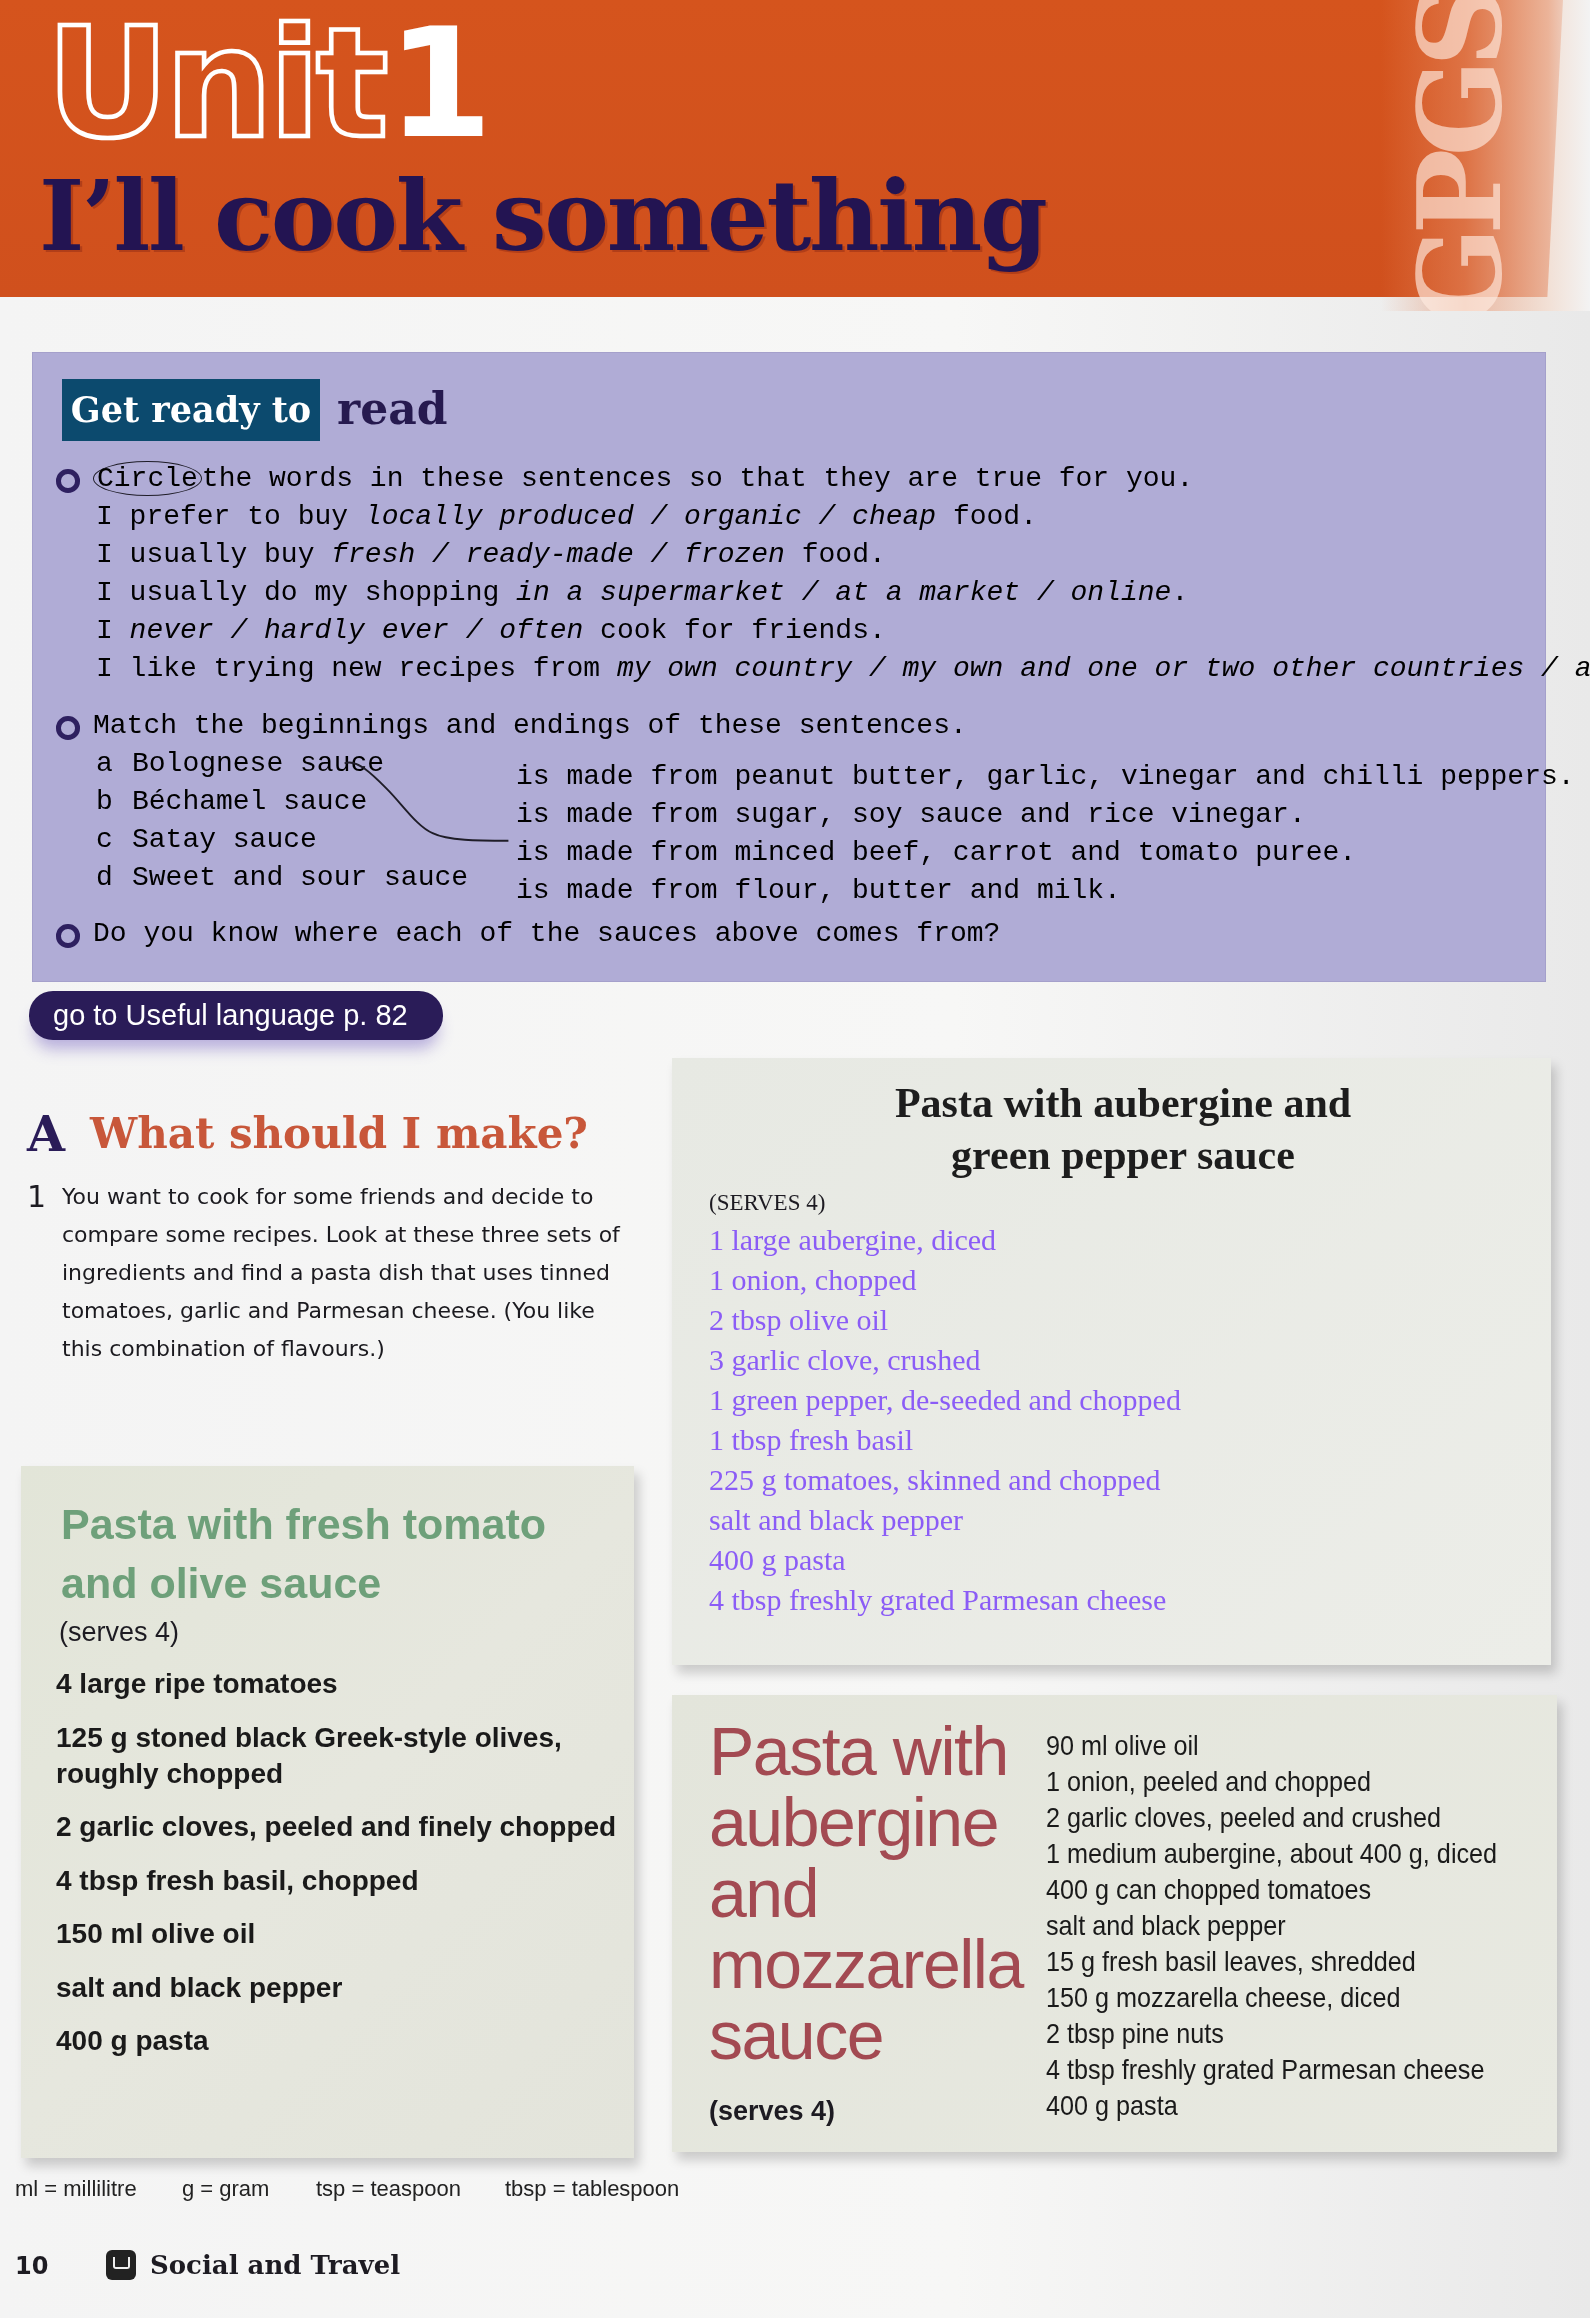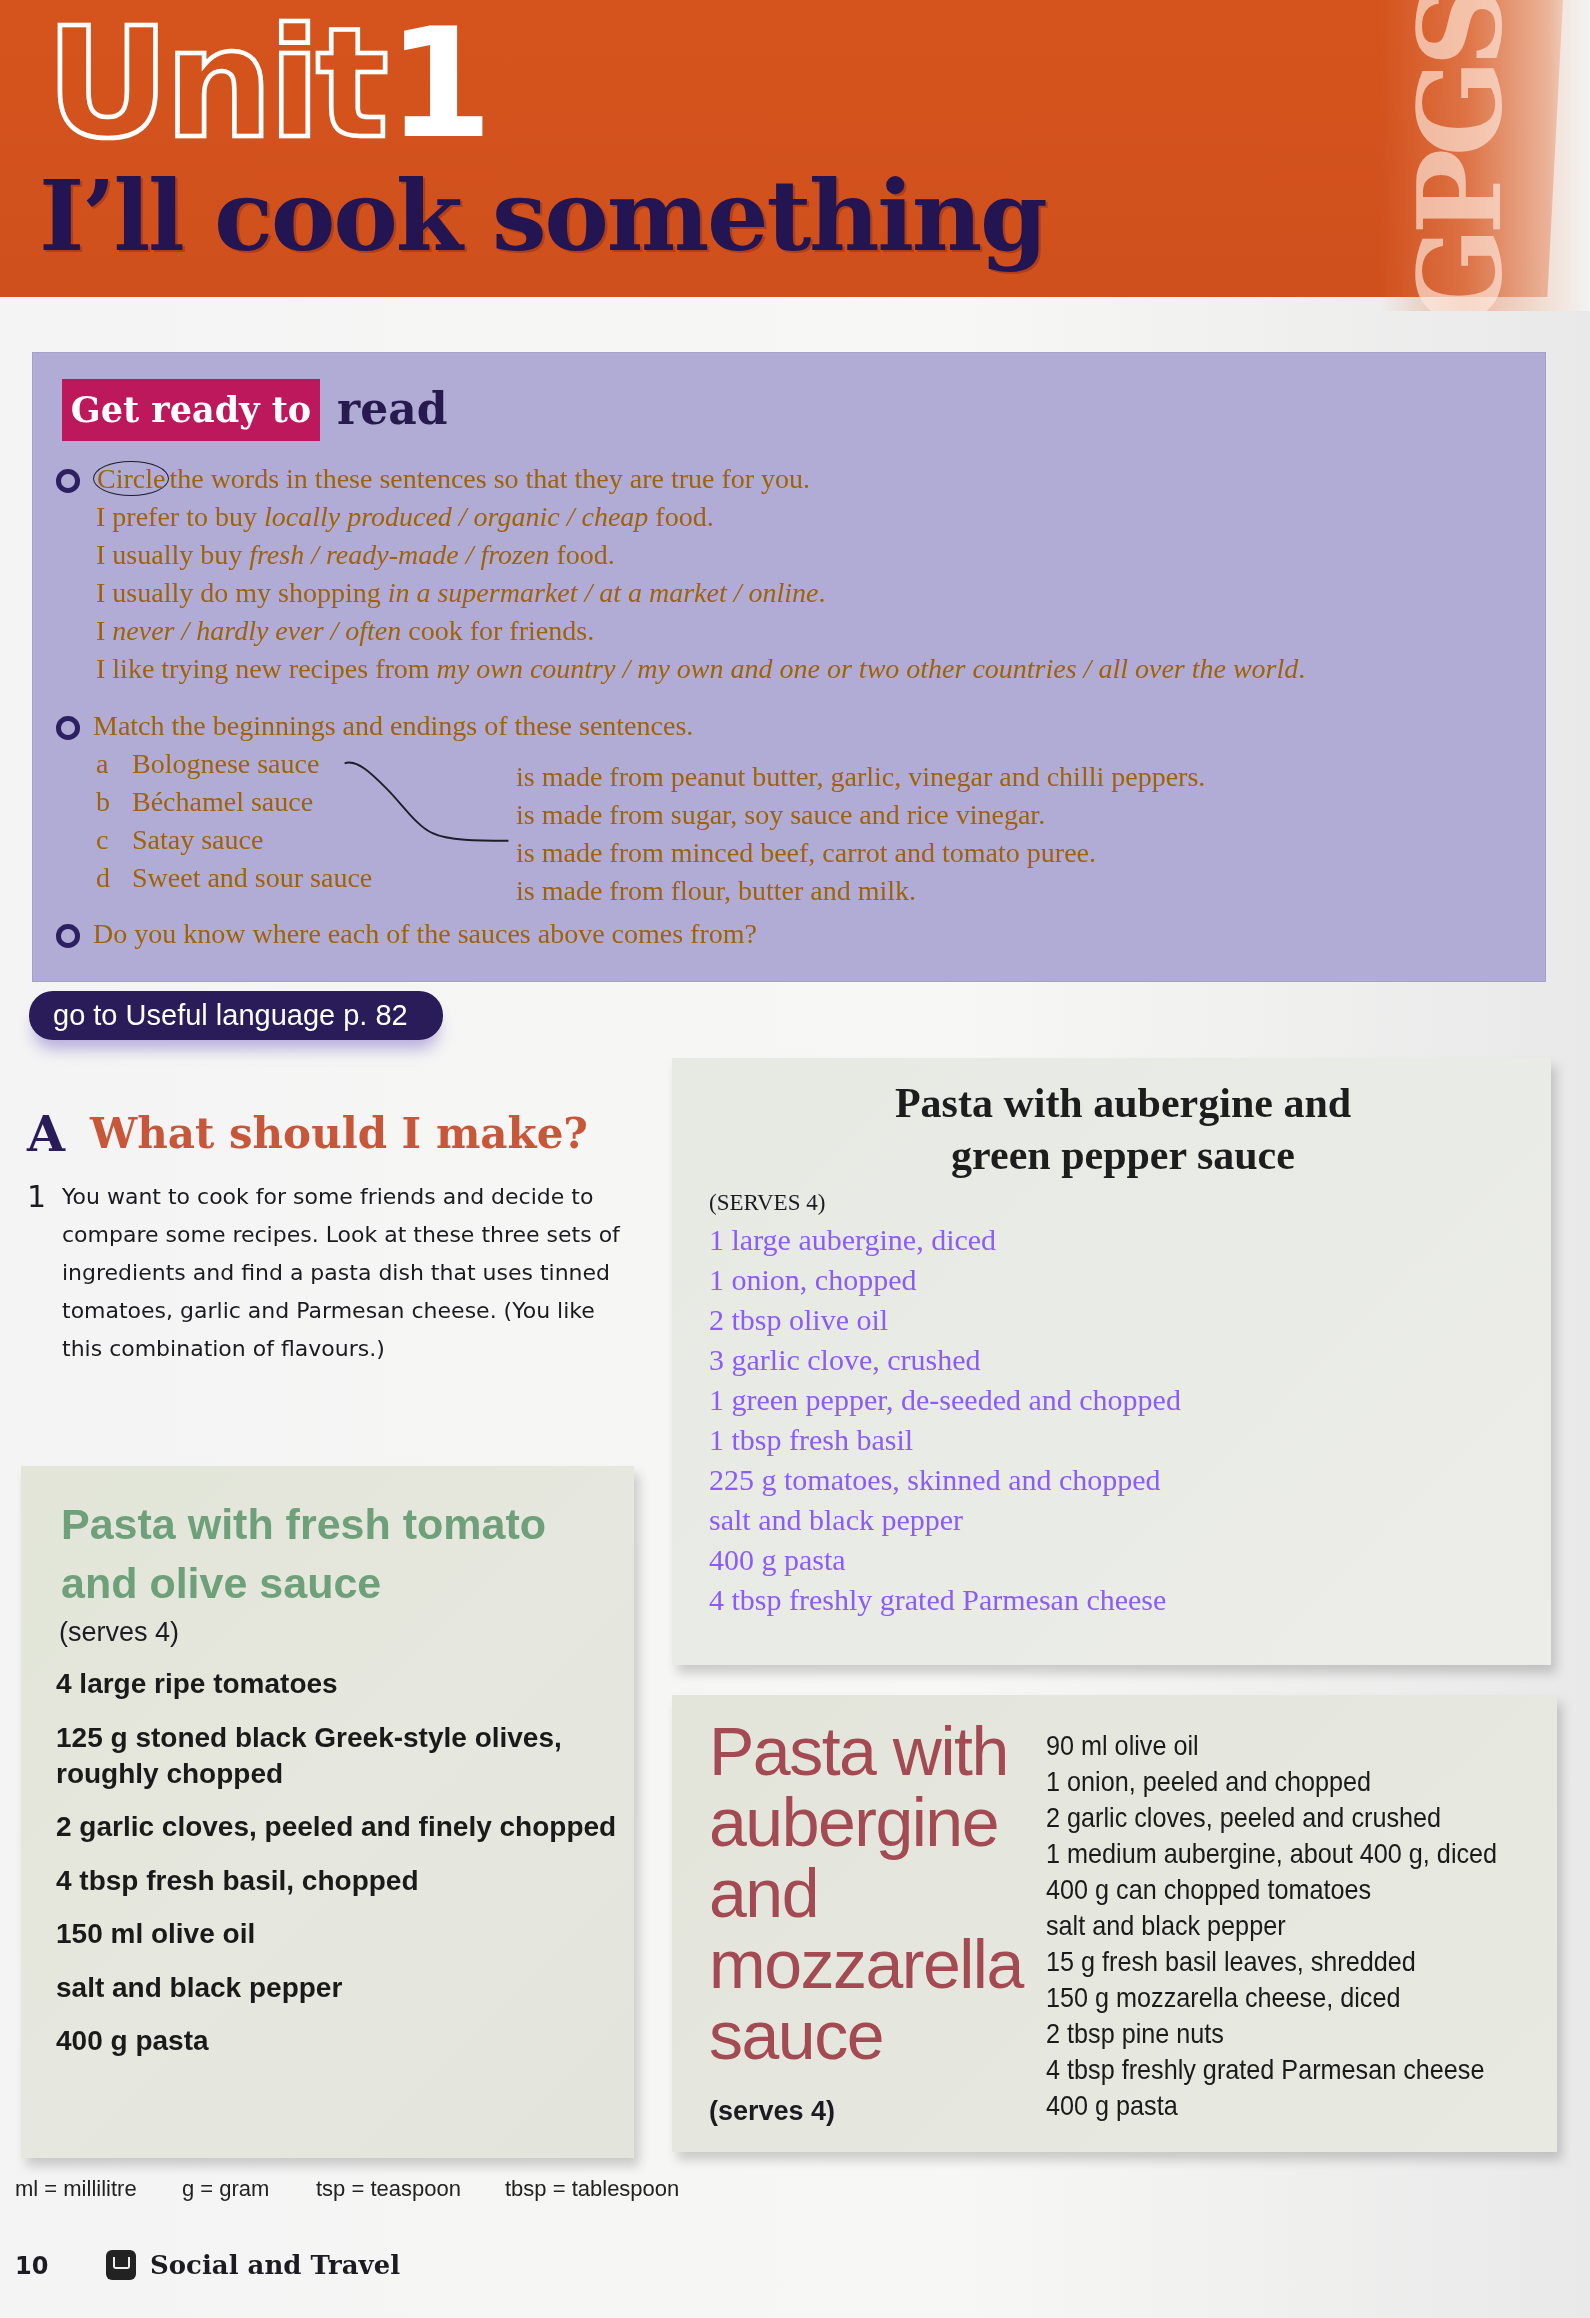--- a/index.html
+++ b/index.html
@@ -42,34 +42,34 @@
     }
 
     
     .ready-box {
       left: 32px; top: 352px; width: 1514px; height: 630px;
       background: #b0acd6;
       box-shadow: inset 0 0 0 0.8px rgba(120,115,160,0.25);
     }
     .ready-badge {
       left: 62px; top: 379px; width: 258px; height: 62px;
-      background: #be185d; color: #ffffff;
+      background: #0c4a6e; color: #ffffff;
       font-family: "DejaVu Serif", serif; font-weight: bold; font-size: 35px; line-height: 62px;
       text-align: center;
     }
     .ready-word {
       left: 337px; top: 378px;
       font-family: "DejaVu Serif", serif; font-weight: bold; font-size: 44px; line-height: 62px; color: #261a4f;
     }
     .bullet {
       width: 13.7px; height: 13.7px; border-radius: 50%;
       border: 5.3px solid #2e2060; box-sizing: content-box; background: transparent;
     }
     .ex-text {
-      font-family: Liberation Serif, serif; font-size: 28px; line-height: 38px; color: #a16207;
+      font-family: Liberation Mono, monospace; font-size: 28px; line-height: 38px; color: #000000;
       white-space: nowrap;
     }
     .ex-text i { font-style: italic; }
     .circled {
       display: inline-block; border: 1.9px solid #1f1d28; border-radius: 50%;
       padding: 0 3px; line-height: 33px;
     }
     .match-line {
       left: 334px; top: 751px; width: 182px; height: 99px;
     }

